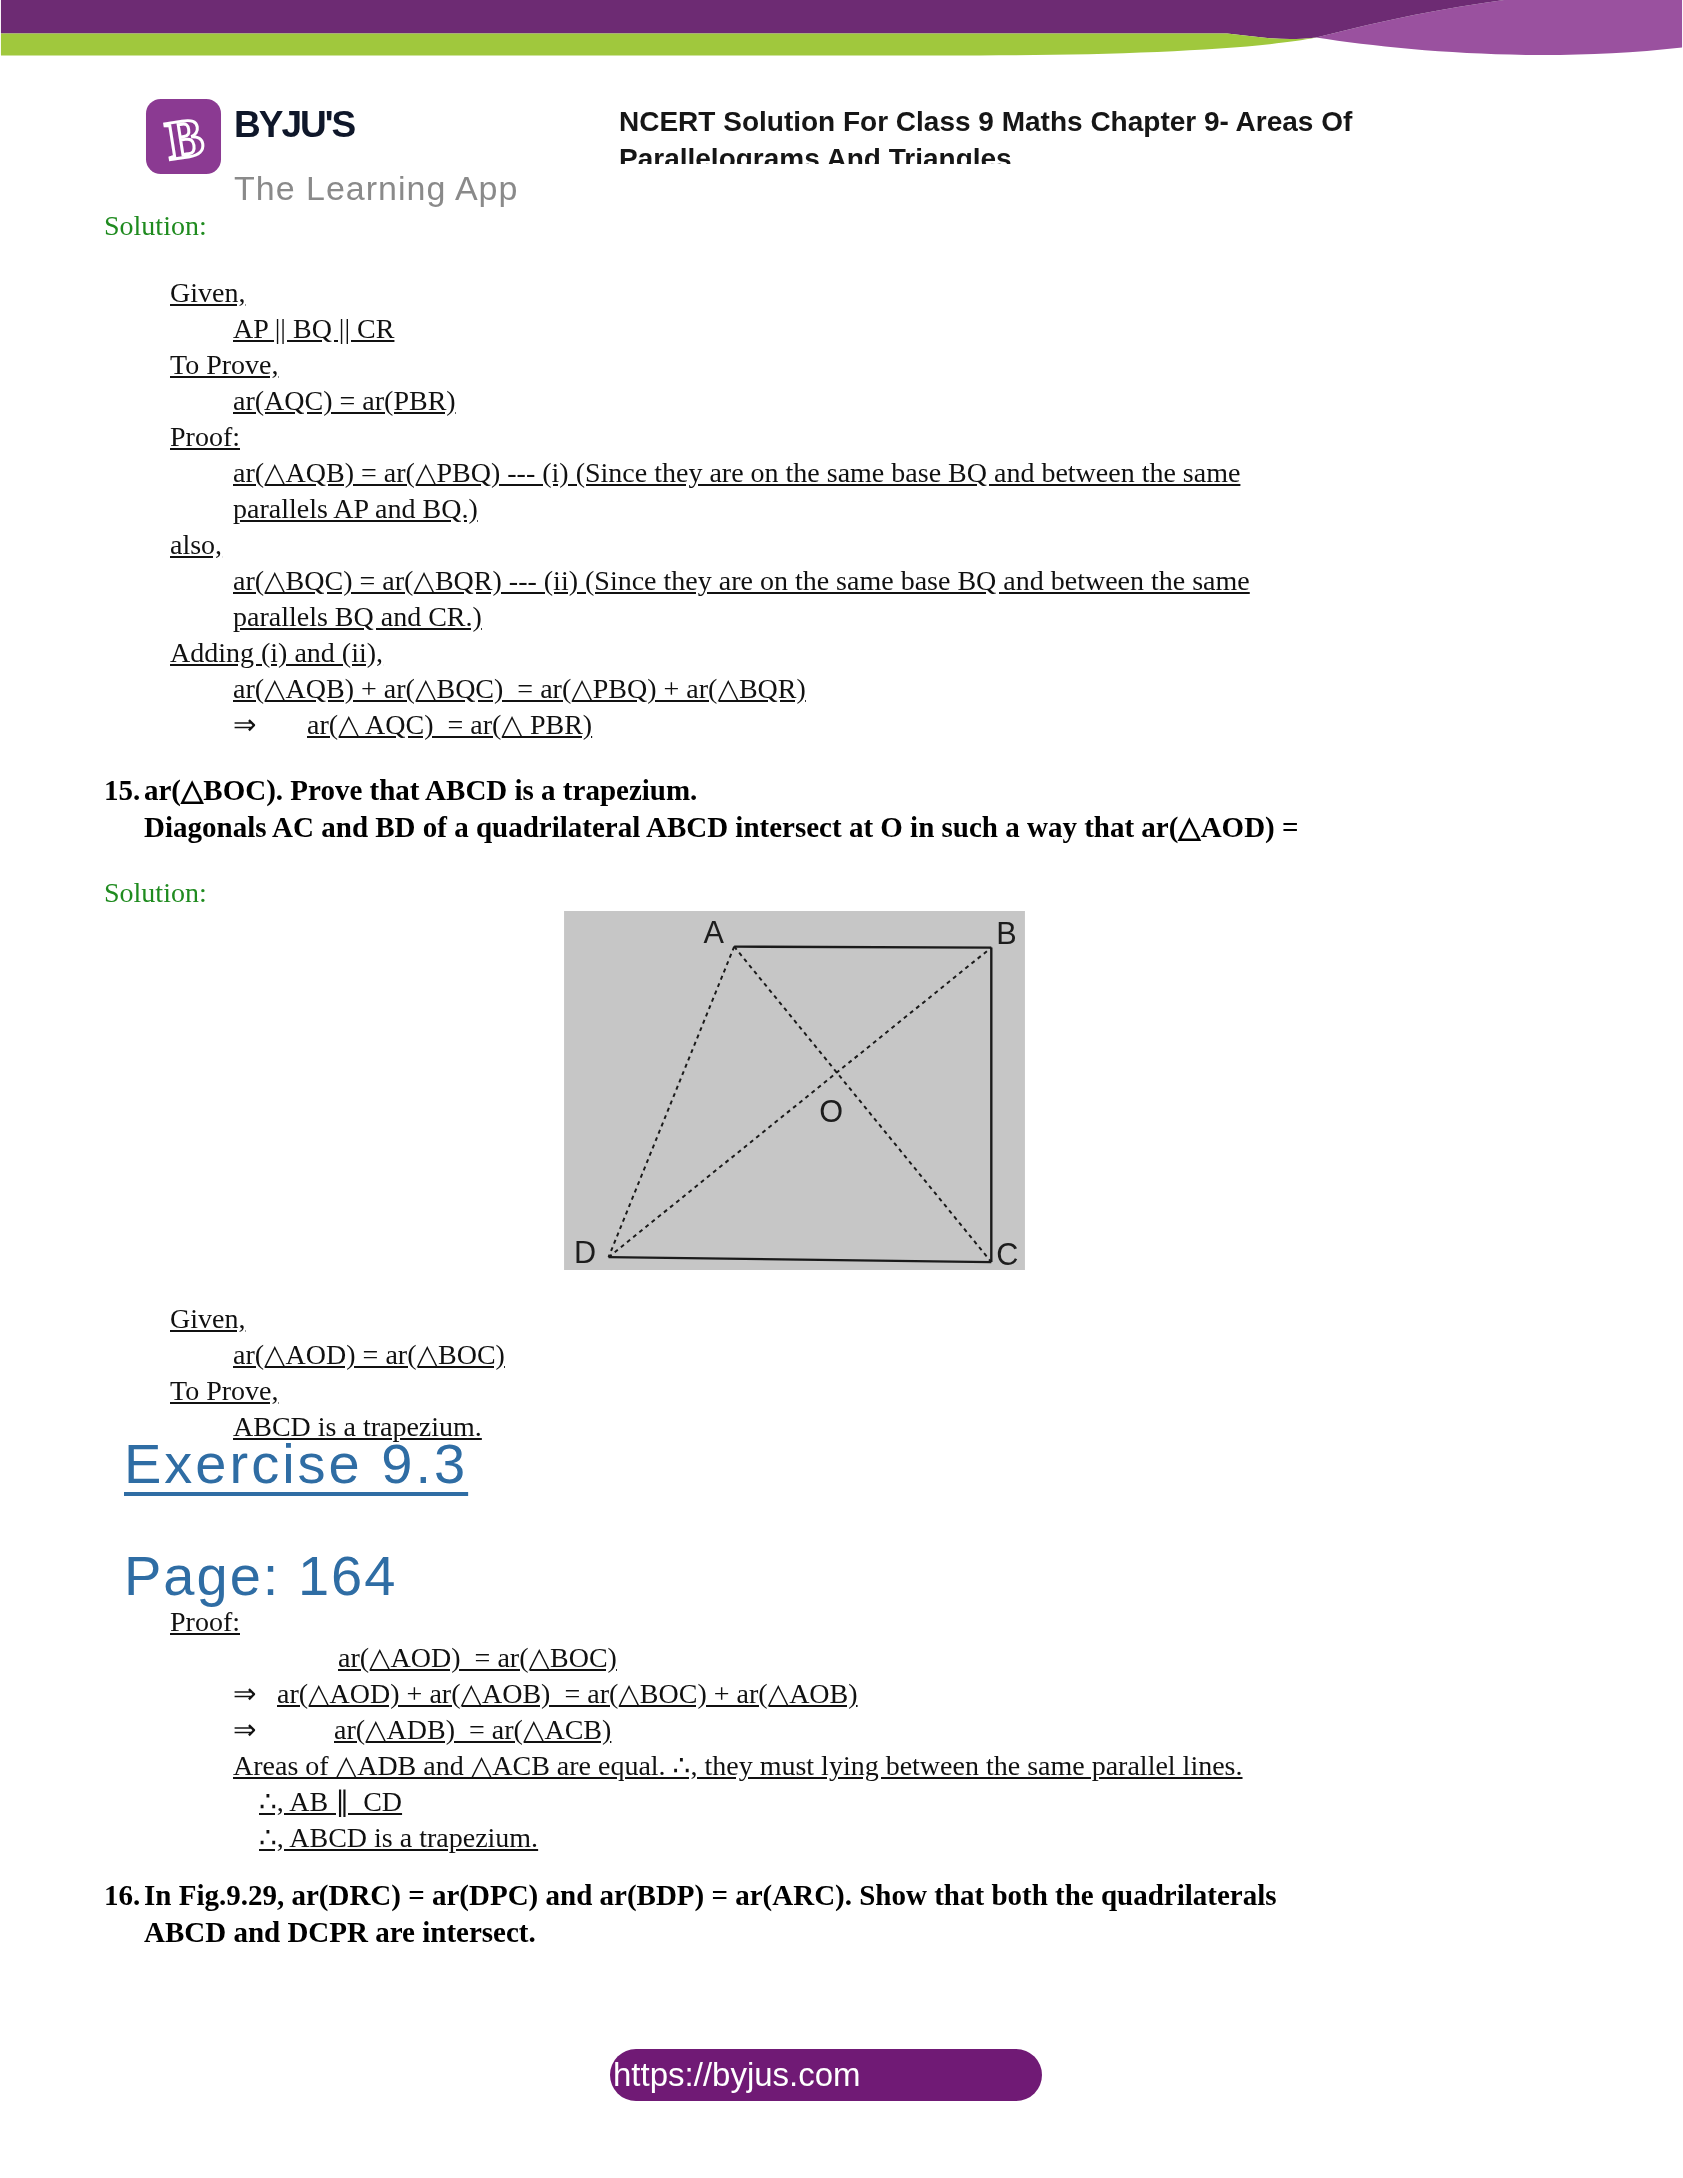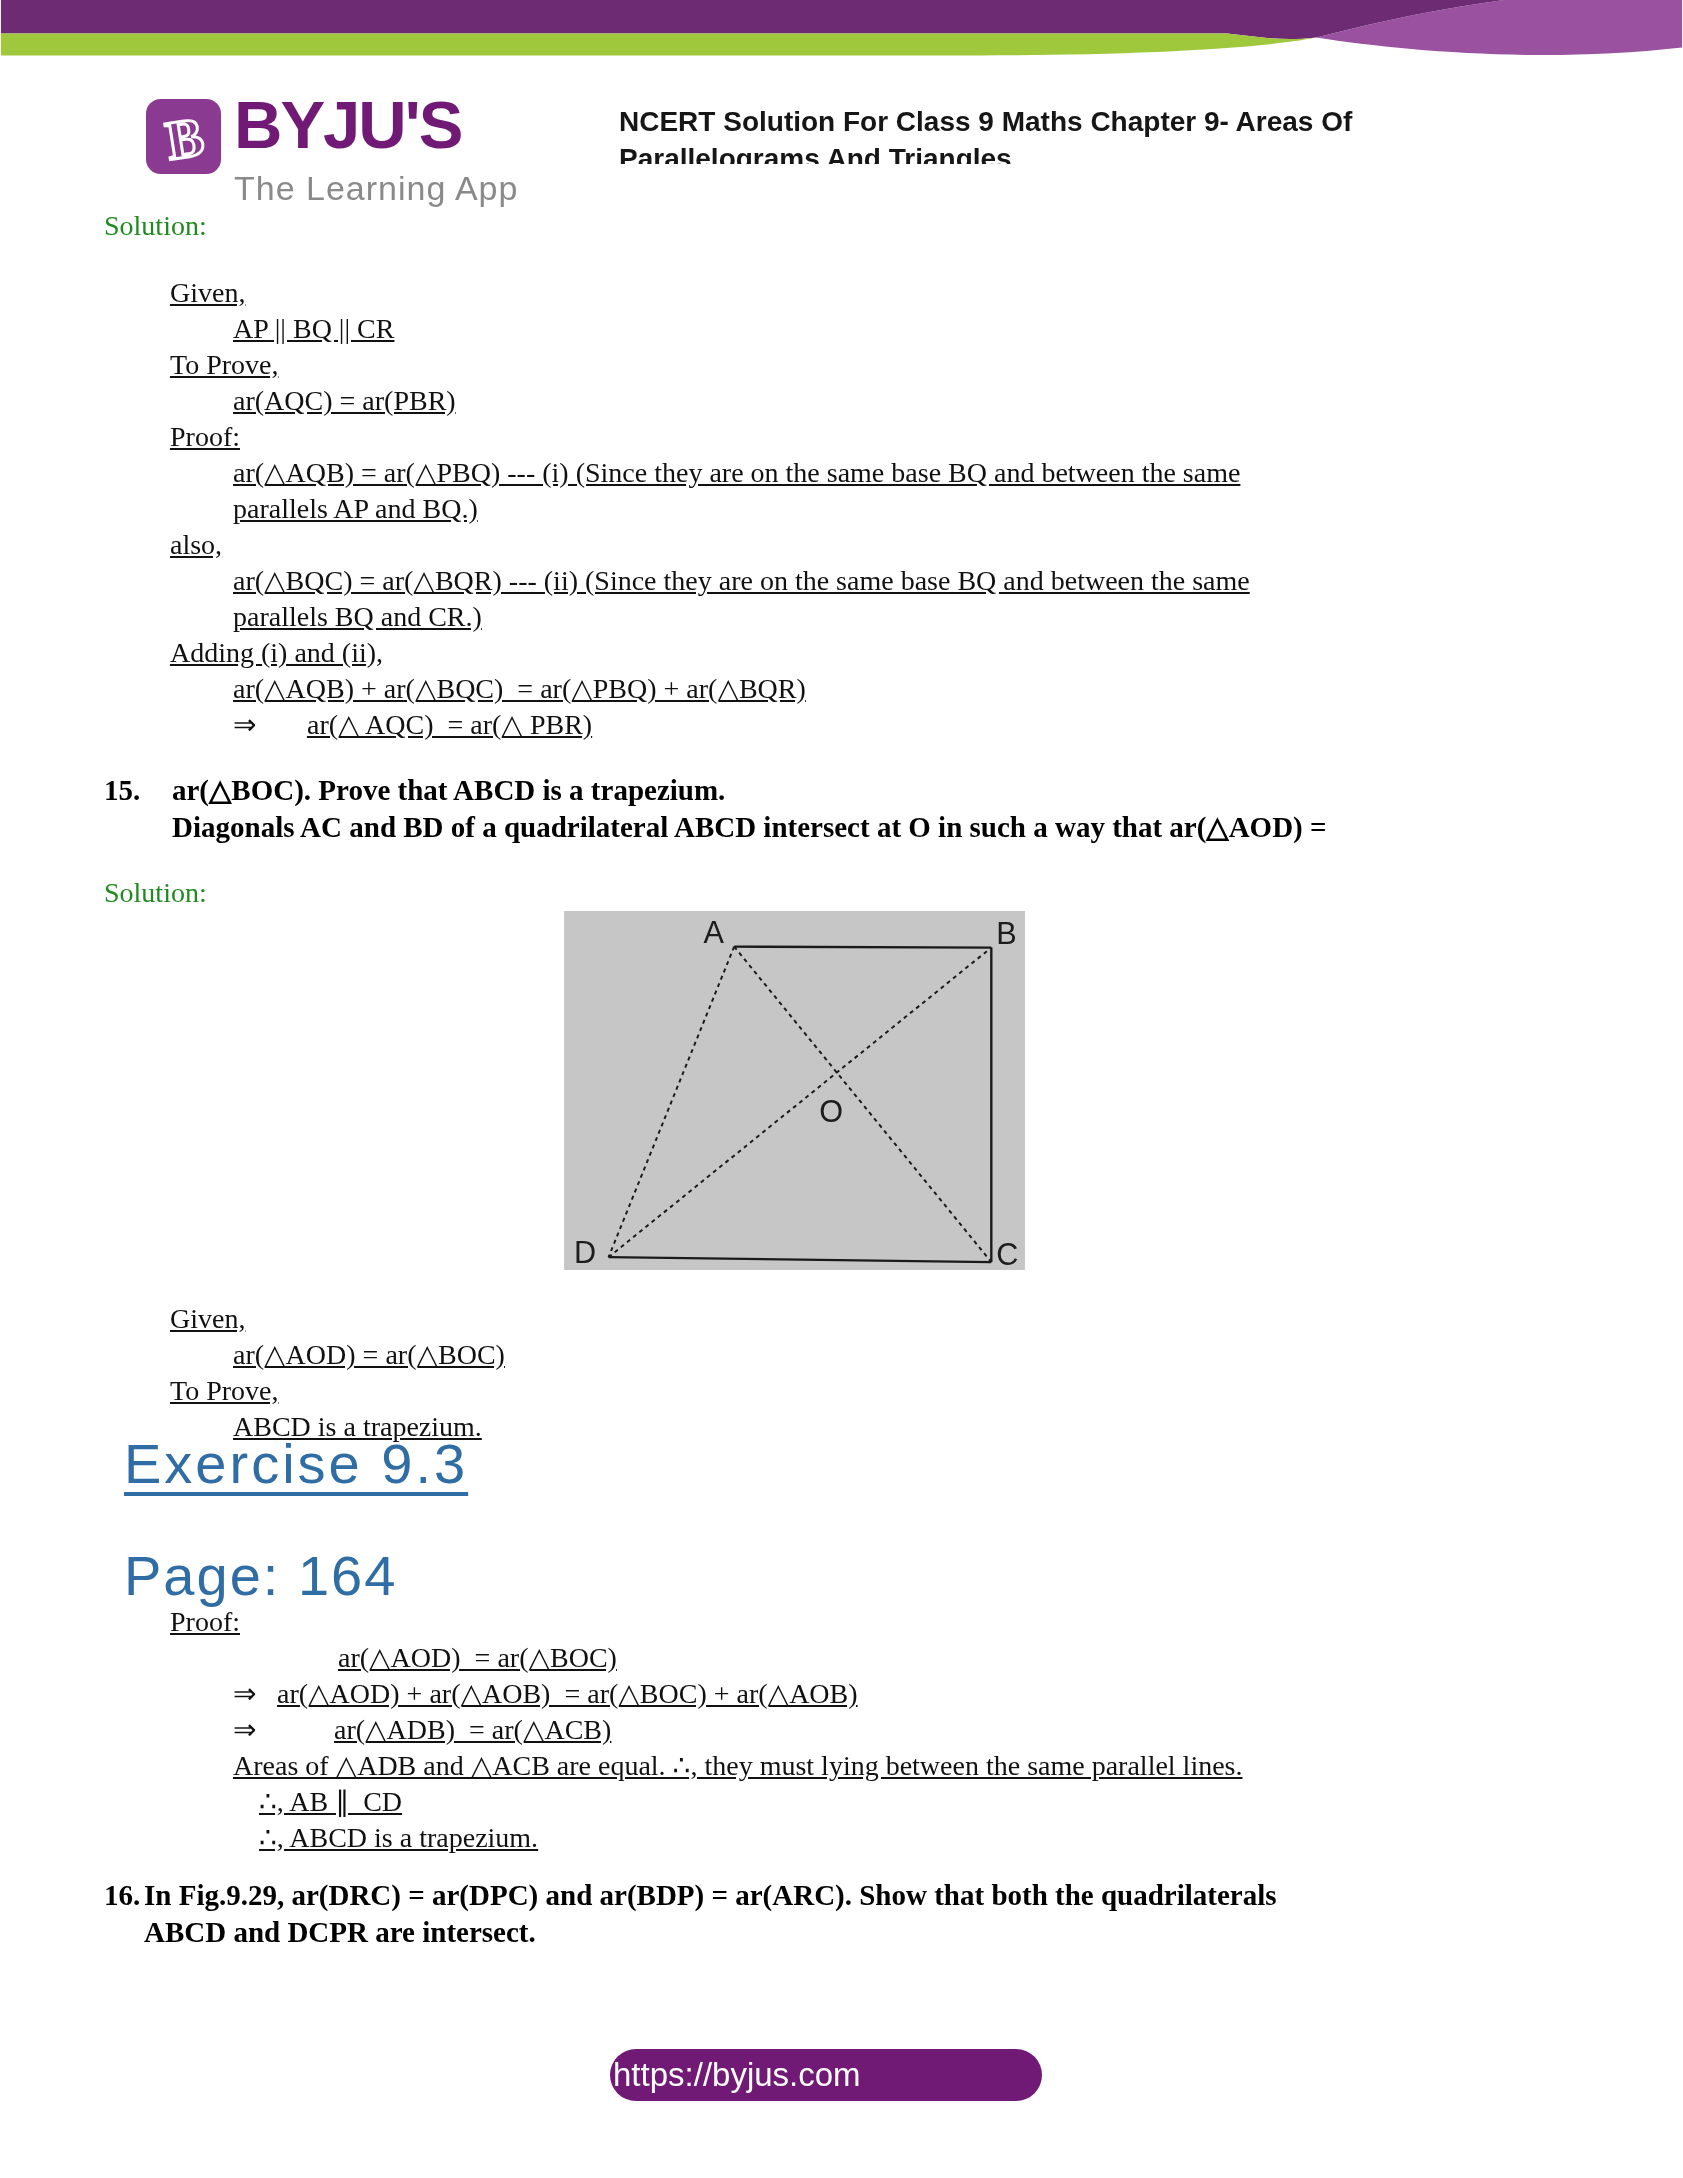--- a/index.html
+++ b/index.html
@@ -2,22 +2,22 @@
 <html><head>
 <meta charset="utf-8">
 <style>
   html,body{margin:0;padding:0;background:#fff;}
   .page{position:relative;width:1683px;height:2178px;background:#ffffff;
         font-family:"Liberation Serif",serif;color:#111;overflow:hidden;}
   .topbar{position:absolute;top:0;left:0;display:block;}
 
   
   .brand{position:absolute;top:98px;left:145px;display:flex;gap:12px;align-items:flex-start;}
-  .wordmark{font-family:"Liberation Sans",sans-serif;font-weight:700;font-size:67px;line-height:53px;
-            color:#701a75;letter-spacing:-2px;}
+  .wordmark{font-family:"Liberation Sans",sans-serif;font-weight:700;font-size:37px;line-height:53px;
+            color:#0f172a;letter-spacing:-2px;}
   .tagline{font-family:"Liberation Sans",sans-serif;font-size:34px;color:#8A8A8A;margin-top:18px;letter-spacing:1px;text-align:right;}
 
   
   .doc-title{position:absolute;top:103px;left:619px;width:832px;height:61px;overflow:hidden;
              font-family:"Liberation Sans",sans-serif;font-weight:700;font-size:28px;line-height:37px;color:#161616;}
 
   .sol-label{position:absolute;font-size:28px;color:#1F8B1F;}
   .pos-sol1-label{top:210px;left:104px;}
   .pos-sol2-label{top:877px;left:104px;}
 
@@ -28,21 +28,21 @@
   .blk p{margin:0;font-size:28px;line-height:36px;white-space:pre-wrap;text-decoration:underline;}
   p.ind{margin-left:63px;}
   p.eq-center{margin-left:168px;}
   p.conc{margin-left:89px;}
   .arr{display:inline-block;}
   .w75{width:74px;}
   .w44{width:44px;}
   .w102{width:101px;}
 
   .question{position:absolute;display:flex;font-weight:700;font-size:29px;line-height:37px;color:#000;width:1465px;}
-  .pos-q15{top:772px;left:104px;gap:28px;}
+  .pos-q15{top:772px;left:104px;}
   .pos-q16{top:1877px;left:104px;}
   .qnum{width:40px;flex:none;}
   .qline{display:block;white-space:pre-wrap;}
 
   .figure{position:absolute;top:911px;left:564px;}
 
   .section-heading{position:absolute;left:124px;font-family:"Liberation Sans",sans-serif;
                    color:#2F6DA4;font-size:56px;line-height:59px;letter-spacing:3px;}
   .exercise-link{top:1434px;text-decoration:underline;text-decoration-thickness:4px;text-underline-offset:9px;cursor:pointer;}
   .page-heading{top:1546px;letter-spacing:2px;}

